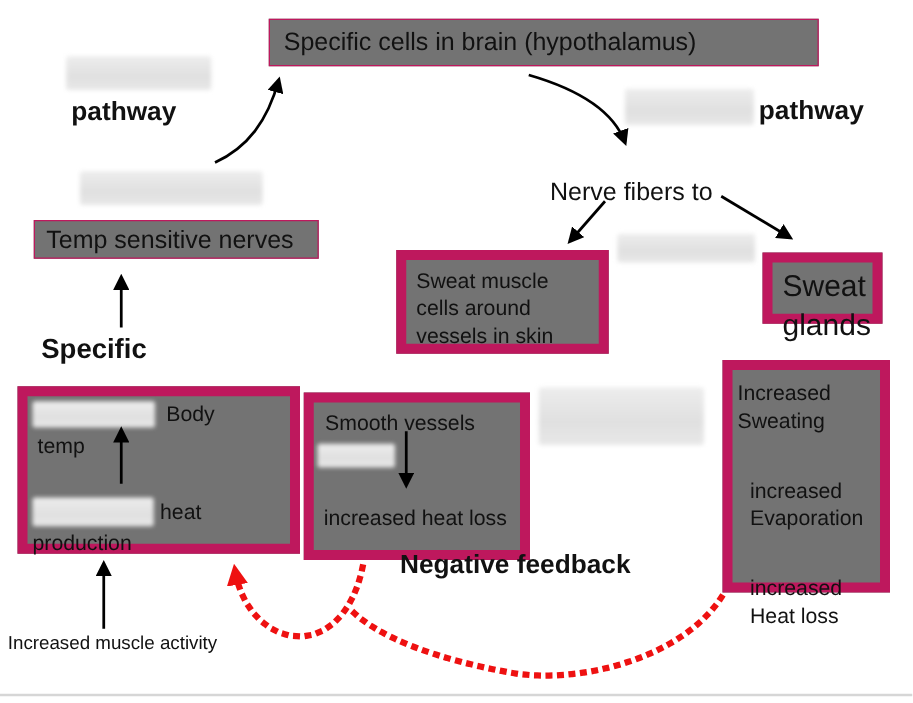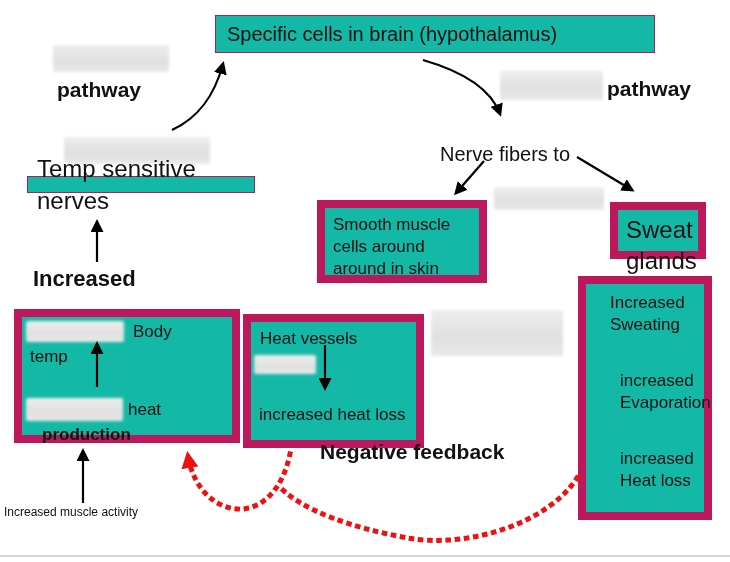--- a/index.html
+++ b/index.html
@@ -3,77 +3,77 @@
 <meta charset="utf-8">
 <style>
   html,body{margin:0;padding:0;}
   body{
     width:730px;height:562px;position:relative;background:#ffffff;
     font-family:"Liberation Sans","DejaVu Sans",sans-serif;color:#111;
     overflow:hidden;
   }
   .abs{position:absolute;}
   .box{
-    position:absolute;border:8px solid #be185d;background:#14b8a6;
+    position:absolute;border:8px solid #be185d;background:#737373;
     font-size:17px;line-height:1.3;box-sizing:border-box;z-index:2;
   }
   .blank{
     position:absolute;z-index:2;border-radius:2px;
     background:linear-gradient(180deg,#ededed 0%,#e0e0e0 60%,#e8e8e8 100%);
     filter:blur(1.5px);
   }
   .bold-label{position:absolute;font-weight:bold;z-index:2;}
   .plain-label{position:absolute;z-index:2;}
 
   
   #brain-box{left:215px;top:15px;width:440px;height:38px;border-width:1.5px;
     font-size:20px;display:flex;align-items:center;padding-left:11px;}
   #blank-1{left:53px;top:45px;width:116px;height:27px;}
   #pathway-left{left:57px;top:78px;font-size:21px;}
   #blank-2{left:64px;top:137px;width:146px;height:27px;}
-  #temp-nerves-box{left:27px;top:176px;width:228px;height:17px;border-width:1.5px;
-    font-size:24px;display:flex;align-items:center;padding-left:9px;}
+  #temp-nerves-box{left:27px;top:176px;width:228px;height:31px;border-width:1.5px;
+    font-size:20px;display:flex;align-items:center;padding-left:9px;}
   #stimulus-heading{left:33px;top:266px;font-size:22px;}
 
   
   #blank-5{left:500px;top:71px;width:103px;height:29px;}
   #pathway-right{left:607px;top:77px;font-size:21px;}
   #nerve-fibers{left:440px;top:131px;font-size:20px;margin-top:12px;}
   #blank-6{left:494px;top:187px;width:110px;height:23px;}
   #smooth-muscle-box{left:317px;top:200px;width:170px;height:83px;padding:6px 8px;}
   #sweat-glands-box{left:610px;top:202px;width:96px;height:57px;padding:4px 8px;font-size:24px;}
 
   
   #stimulus-box{left:14px;top:309px;width:226px;height:134px;}
   #blank-3{left:4px;top:4px;width:98px;height:21px;}
   #stim-body{left:111px;top:4px;}
   #stim-temp{left:8px;top:29px;}
   #blank-4{left:4px;top:81px;width:97px;height:23px;}
   #stim-heat{left:106px;top:82px;}
-  #stim-production{left:20px;top:107px;font-weight:bold;}
+  #stim-production{left:4px;top:107px;}
   .inner{position:absolute;font-size:17px;z-index:3;}
   .inner-blank{position:absolute;z-index:3;border-radius:2px;
     background:linear-gradient(180deg,#ededed 0%,#e0e0e0 60%,#e8e8e8 100%);
     filter:blur(1.5px);}
 
   
   #blood-vessels-box{left:243px;top:314px;width:181px;height:134px;}
   #bv-title{left:9px;top:6px;}
   #blank-7{left:3px;top:33px;width:62px;height:19px;}
   #bv-effect{left:8px;top:82px;width:155px;}
 
   #blank-8{left:431px;top:310px;width:132px;height:46px;}
 
   
-  #sweating-box{left:578px;top:276px;width:134px;height:244px;padding:8px 6px 0 24px;}
+  #sweating-box{left:578px;top:288px;width:134px;height:186px;padding:8px 6px 0 4px;}
   .sw-group{margin:0 0 34px 0;}
   .sw-indent{padding-left:10px;}
 
   #negative-feedback{left:320px;top:440px;font-size:21px;}
-  #muscle-activity{left:4px;top:505px;width:172px;font-size:12px;line-height:1.3;}
+  #muscle-activity{left:4px;top:505px;width:172px;font-size:15px;line-height:1.3;text-align:center;}
 
   #footer-line{left:0;top:555px;width:730px;height:2px;background:#d6d6d6;z-index:1;}
 
   #arrow-layer{position:absolute;left:0;top:0;width:730px;height:562px;
     z-index:5;pointer-events:none;}
 </style>
 </head>
 <body>
 
 <div class="box" id="brain-box">
@@ -81,46 +81,46 @@
 </div>
 
 <div class="blank" id="blank-1"></div>
 <div class="bold-label" id="pathway-left">pathway</div>
 <div class="blank" id="blank-2"></div>
 
 <div class="box" id="temp-nerves-box">
   <span>Temp sensitive nerves</span>
 </div>
 
-<div class="bold-label" id="stimulus-heading">Increased</div>
+<div class="bold-label" id="stimulus-heading">Specific</div>
 
 <div class="blank" id="blank-5"></div>
 <div class="bold-label" id="pathway-right">pathway</div>
 <div class="plain-label" id="nerve-fibers" style="font-size:20px;">Nerve fibers to</div>
 <div class="blank" id="blank-6"></div>
 
 <div class="box" id="smooth-muscle-box">
-  <span>Smooth muscle cells around around in skin</span>
+  <span>Sweat muscle cells around vessels in skin</span>
 </div>
 
 <div class="box" id="sweat-glands-box">
   <span>Sweat glands</span>
 </div>
 
 <div class="box" id="stimulus-box">
   <div class="inner-blank" id="blank-3"></div>
   <span class="inner" id="stim-body">Body</span>
   <span class="inner" id="stim-temp">temp</span>
   <div class="inner-blank" id="blank-4"></div>
   <span class="inner" id="stim-heat">heat</span>
   <span class="inner" id="stim-production">production</span>
 </div>
 
 <div class="box" id="blood-vessels-box">
-  <span class="inner" id="bv-title">Heat vessels</span>
+  <span class="inner" id="bv-title">Smooth vessels</span>
   <div class="inner-blank" id="blank-7"></div>
   <span class="inner" id="bv-effect">increased heat loss</span>
 </div>
 
 <div class="blank" id="blank-8"></div>
 
 <div class="box" id="sweating-box">
   <div class="sw-group">Increased Sweating</div>
   <div class="sw-group sw-indent">increased Evaporation</div>
   <div class="sw-group sw-indent">increased Heat loss</div>

